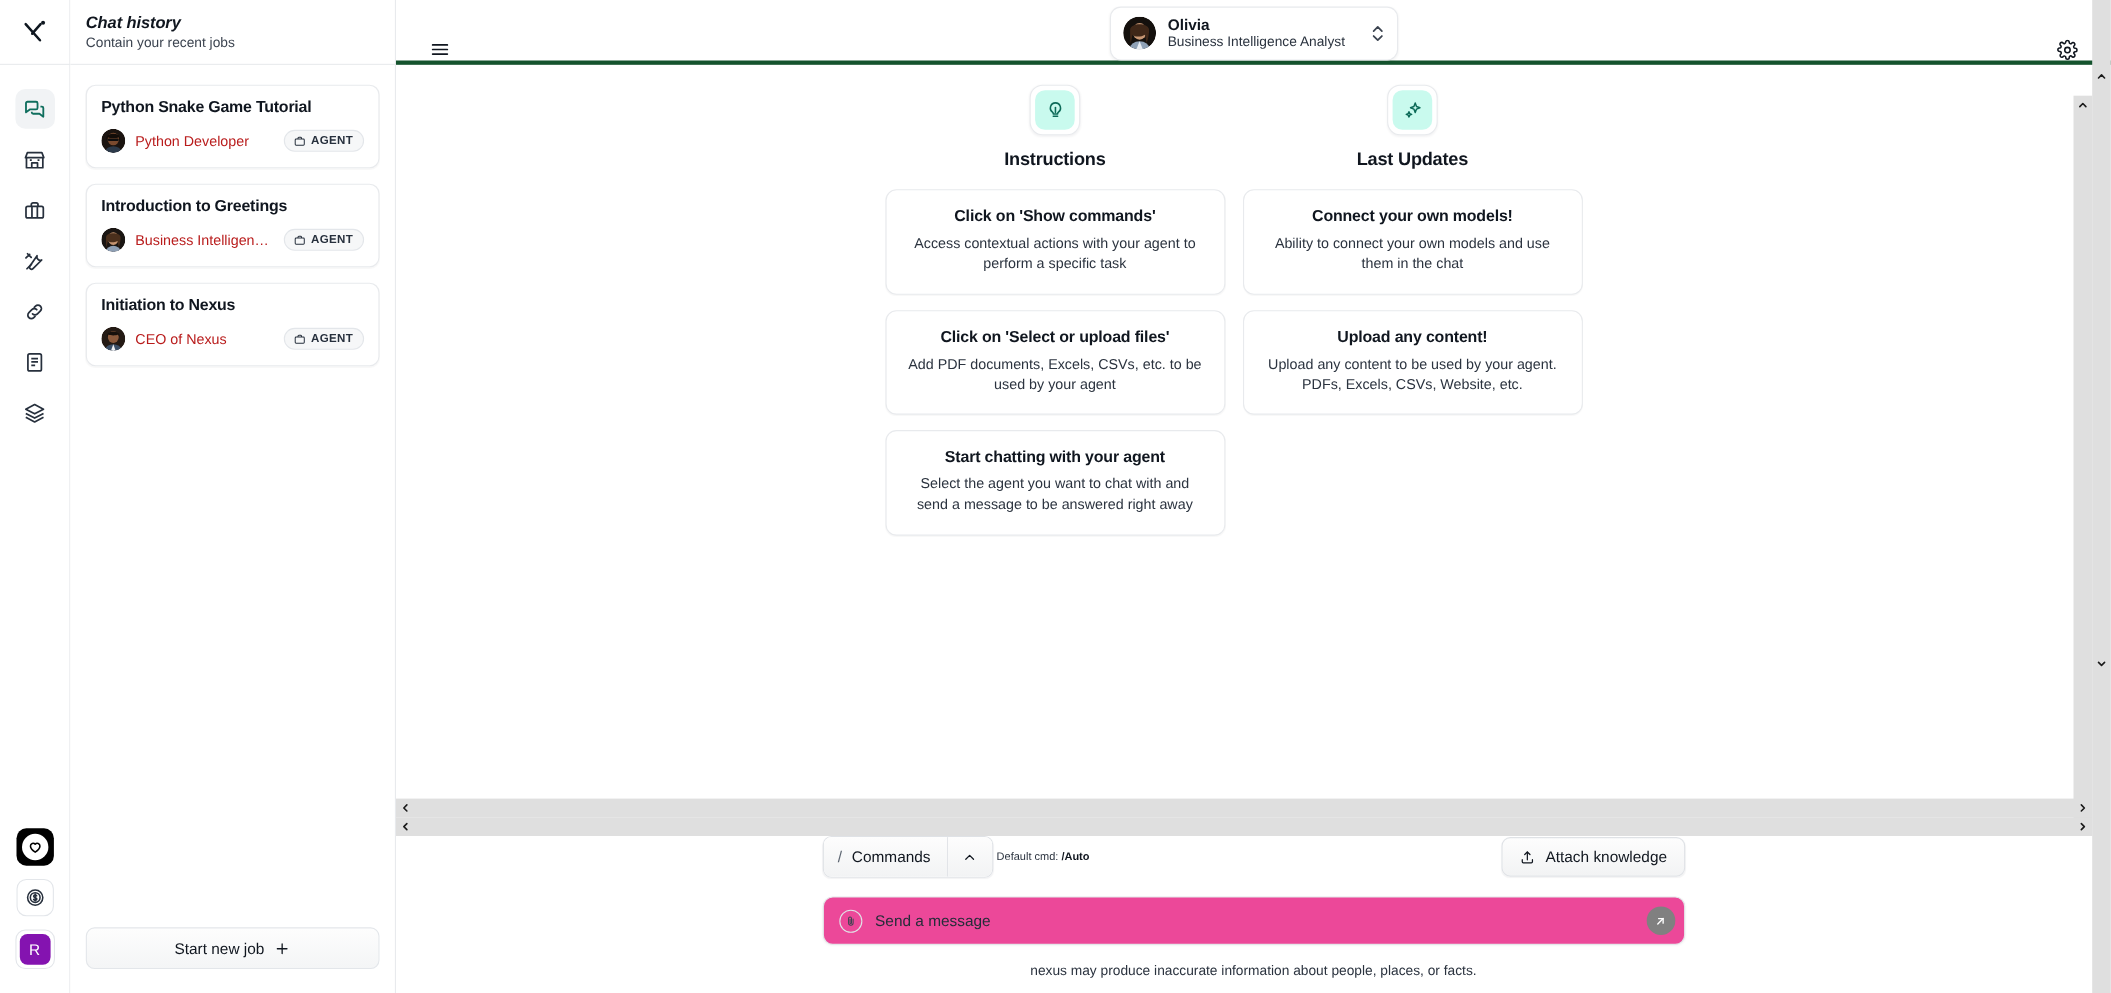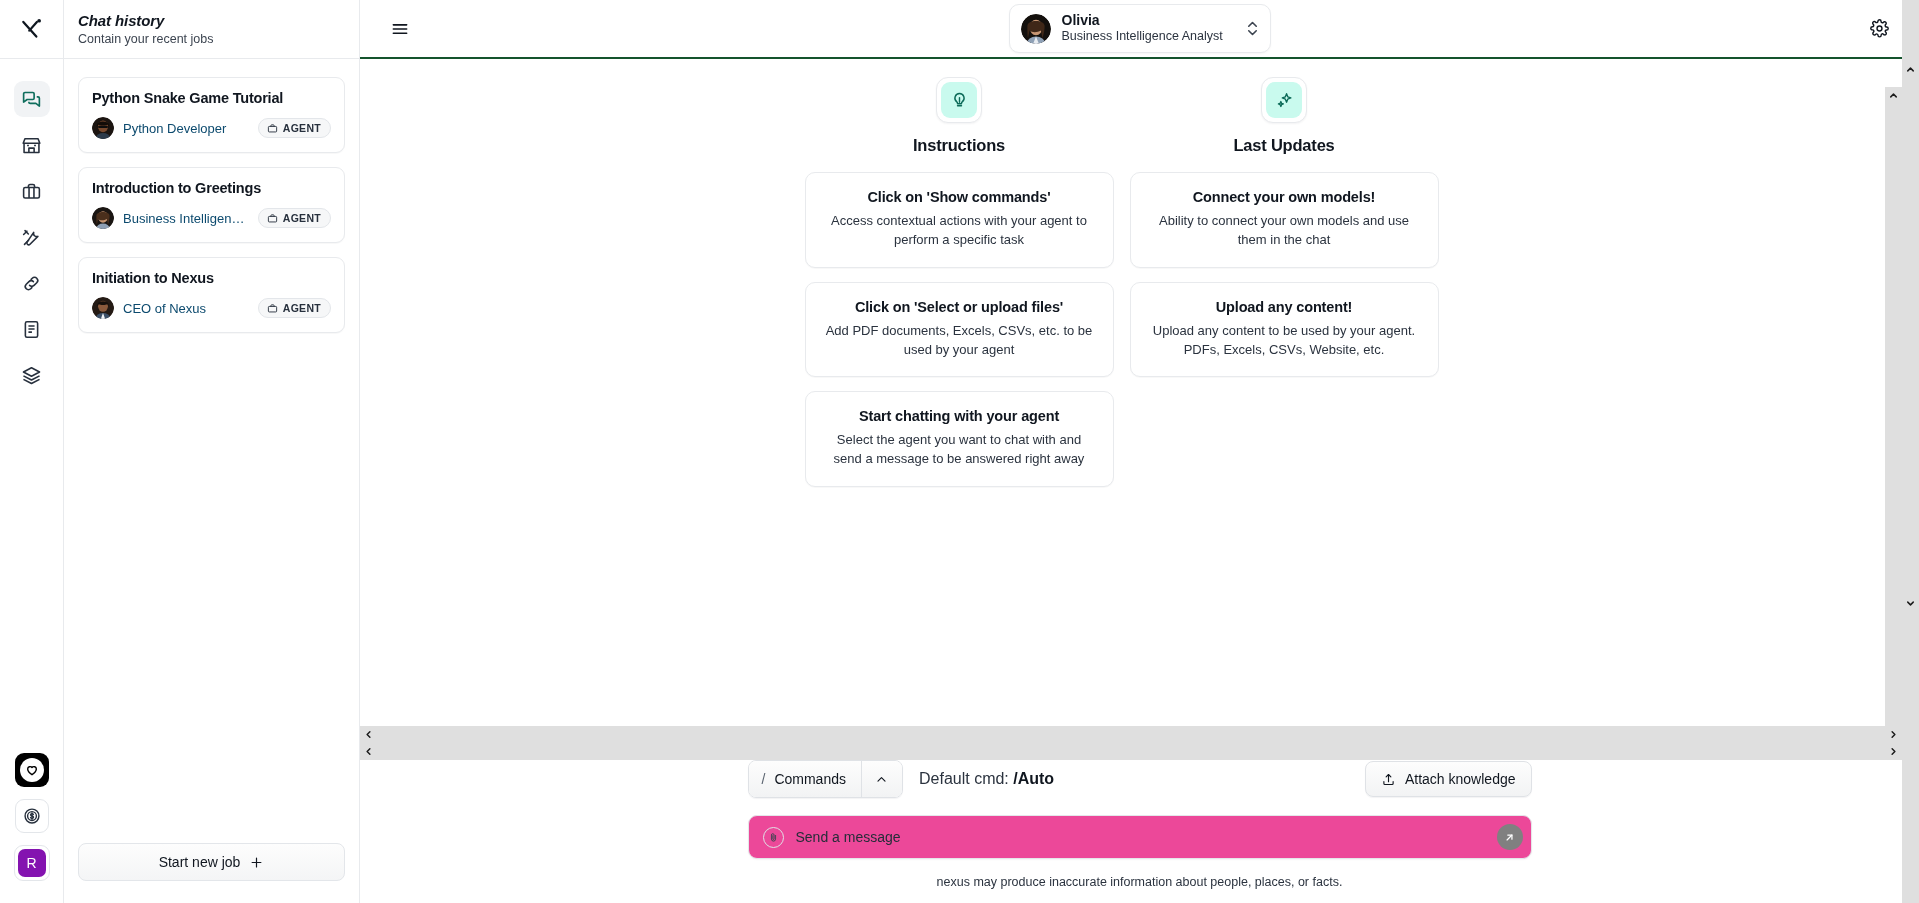--- a/index.html
+++ b/index.html
@@ -68,41 +68,41 @@
     border: 1px solid #e8eaed; border-radius: 9px;
     padding: 12px 13px 13px 13px; background: #fff; cursor: pointer;
     box-shadow: 0 1px 1px rgba(16,22,31,0.03);
   }
   .job-title { font-size: 14.5px; font-weight: 700; color: #10161f; letter-spacing: -0.2px; }
   .job-row { display: flex; align-items: center; margin-top: 11px; gap: 9px; }
   .avatar-sm {
     width: 22px; height: 22px; border-radius: 50%; flex: 0 0 22px;
     overflow: hidden; position: relative;
   }
-  .job-agent { font-size: 13px; color: #0c4a6e; flex: 1 1 auto; white-space: nowrap; overflow: hidden; text-overflow: ellipsis; }
+  .job-agent { font-size: 13px; color: #b91c1c; flex: 1 1 auto; white-space: nowrap; overflow: hidden; text-overflow: ellipsis; }
   .pill {
     display: inline-flex; align-items: center; gap: 5px;
     border: 1px solid #e3e6ea; border-radius: 999px;
     background: #f6f7f8; padding: 3px 9px 3px 8px;
     font-size: 10.5px; font-weight: 700; color: #27303d; letter-spacing: 0.3px;
     flex: 0 0 auto;
   }
   .sidebar-foot { padding: 0 14px 22px 14px; }
   .newjob-btn {
     width: 100%; height: 38px; border: 1px solid #e3e6ea; border-radius: 8px;
     background: linear-gradient(#fdfdfd,#f4f5f6);
     display: flex; align-items: center; justify-content: center; gap: 9px;
     font-size: 14px; color: #10161f; cursor: pointer;
   }
 
   
   .main { flex: 1 1 auto; height: 903px; display: flex; flex-direction: column; position: relative; min-width: 0; }
   .topbar {
-    height: 59px; border-bottom: 2px solid #14532d;
-    display: flex; align-items: center; position: relative; flex: 0 0 59px; background: #fff;
+    height: 59px; border-bottom: 4px solid #14532d;
+    display: flex; align-items: flex-end; position: relative; flex: 0 0 59px; background: #fff;
   }
   .hamburger { margin-left: 30px; cursor: pointer; color: #10161f; display: flex; }
   .agent-select {
     position: absolute; left: 50%; transform: translateX(-50%);
     display: flex; align-items: center; gap: 11px;
     border: 1px solid #e8eaed; border-radius: 10px; background: #fff;
     padding: 7px 10px 7px 11px; cursor: pointer; min-width: 262px;
     box-shadow: 0 1px 2px rgba(16,22,31,0.04);
   }
   .avatar-md { width: 30px; height: 30px; border-radius: 50%; overflow: hidden; flex: 0 0 30px; }
@@ -164,21 +164,21 @@
   .cmd-btn {
     height: 36px; padding: 0 15px 0 13px; background: linear-gradient(#fdfdfd,#f2f3f4);
     display: flex; align-items: center; gap: 9px; cursor: pointer;
     font-size: 14px; color: #10161f; border-right: 1px solid #dfe2e6;
   }
   .cmd-slash { color: #5a636f; font-size: 14px; }
   .cmd-caret {
     width: 40px; height: 36px; background: linear-gradient(#fdfdfd,#f2f3f4);
     display: flex; align-items: center; justify-content: center; cursor: pointer; color: #10161f;
   }
-  .default-cmd { font-size: 16px; color: #2b333f; margin-left: 16px; }
+  .default-cmd { font-size: 10px; color: #2b333f; margin-left: 3px; }
   .default-cmd b { font-weight: 700; color: #10161f; }
   .attach-btn {
     margin-left: auto; height: 36px; padding: 0 15px;
     border: 1px solid #dfe2e6; border-radius: 8px;
     background: linear-gradient(#fdfdfd,#f2f3f4);
     display: flex; align-items: center; gap: 9px; cursor: pointer;
     font-size: 14px; color: #10161f; box-shadow: 0 1px 1px rgba(16,22,31,0.05);
   }
   .msg-box {
     height: 44px; border: 1px solid #e4e7ea; border-radius: 9px; background: #ec4899;

